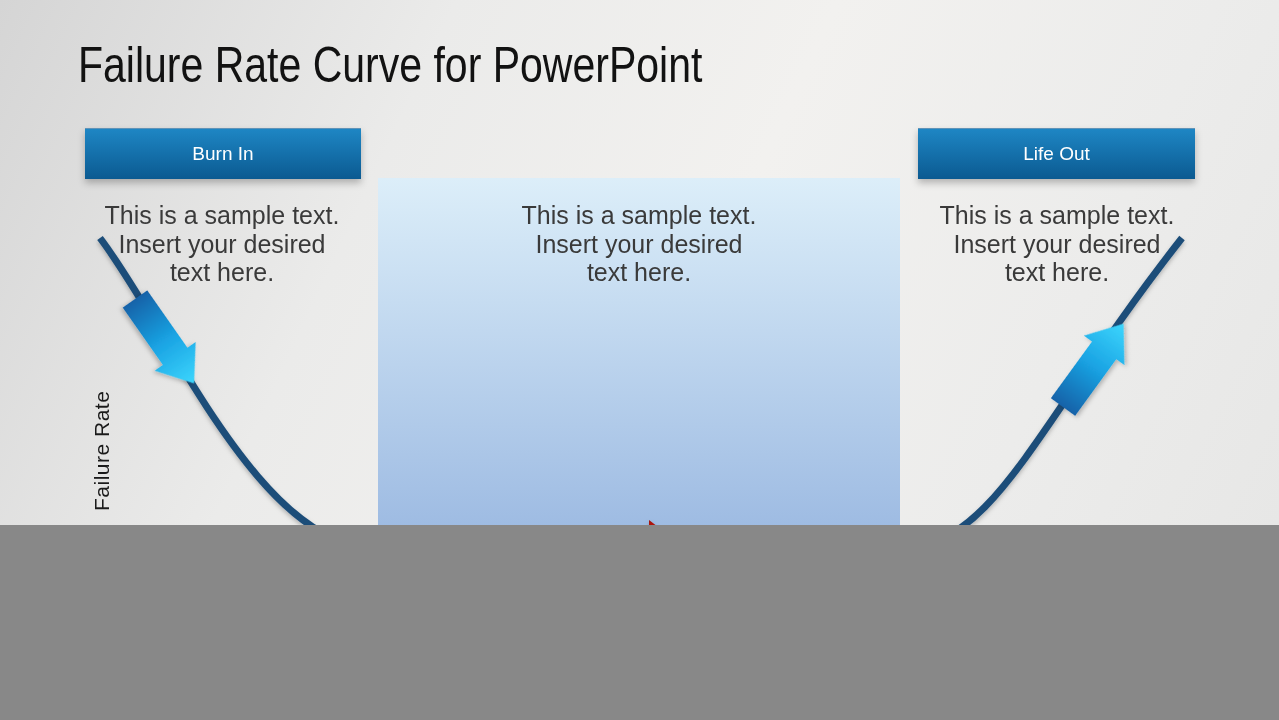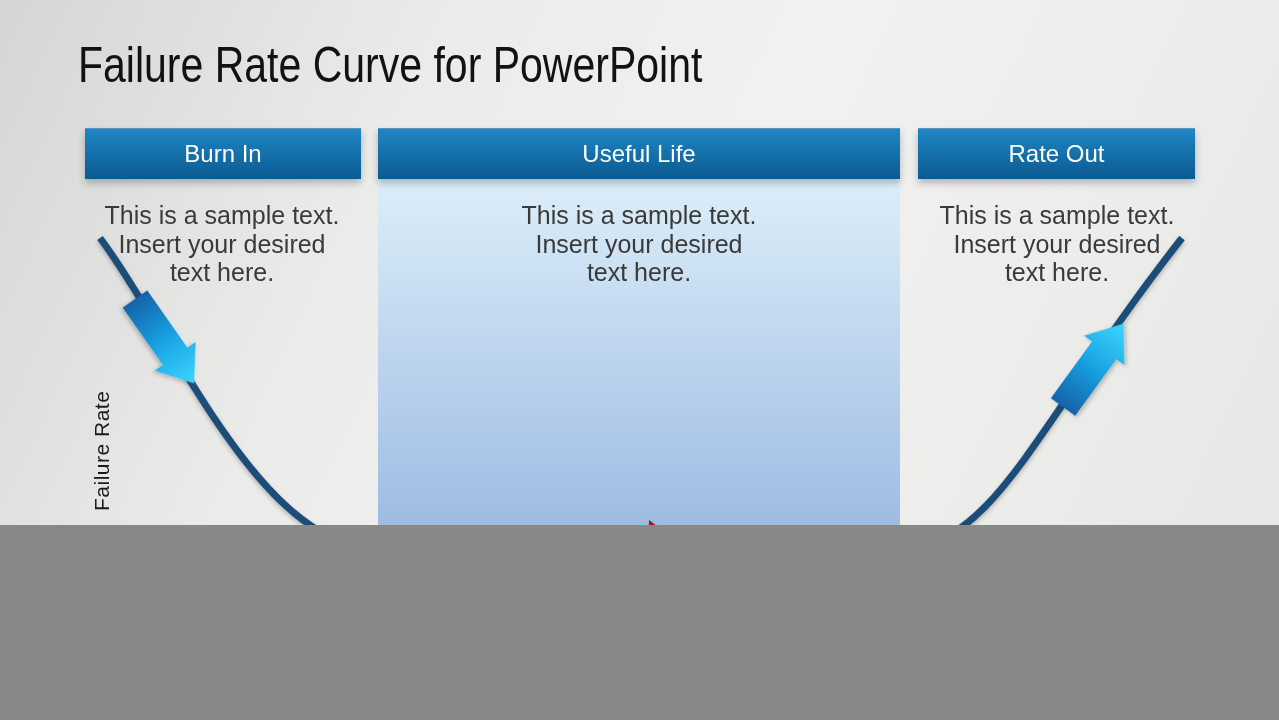--- a/index.html
+++ b/index.html
@@ -11,21 +11,21 @@
   .title{
     position:absolute; left:78px; top:40px;
     font-size:50px; line-height:1; color:#121212; font-weight:400;
     transform:scaleX(.82); transform-origin:left top; white-space:nowrap;
   }
   .phase-header{
     position:absolute; top:128px; height:50px;
     background:linear-gradient(to bottom,var(--header-gradient-top),var(--header-gradient-bottom));
     border-top:1px solid rgba(255,255,255,.35);
     box-shadow:0 4px 7px rgba(0,0,0,.25);
-    color:#fff; font-size:24px; text-align:center; line-height:49px;
+    color:#fff; font-size:19px; text-align:center; line-height:49px;
   }
   #hdr-burnin{left:85px; width:276px;}
   #hdr-useful{left:378px; width:522px;}
   #hdr-wearout{left:918px; width:277px;}
   .phase-desc{
     position:absolute; top:201px; width:280px;
     font-size:25px; line-height:28.5px; color:#3a3a3a;
     text-align:center; white-space:pre-line;
   }
   #desc-burnin{left:82px;}
@@ -64,22 +64,21 @@
 </head>
 <body>
 
 <div id="slide">
 
   <div class="title">Failure Rate Curve for PowerPoint</div>
 
   <div class="useful-panel"></div>
 
   <div class="phase-header" id="hdr-burnin">Burn In</div>
-  <div class="phase-header" id="hdr-useful">Useful Life</div>
-  <div class="phase-header" id="hdr-wearout">Rate Out</div>
+  <div class="phase-header" id="hdr-wearout">Life Out</div>
 
   <div class="phase-desc" id="desc-burnin">This is a sample text.
 Insert your desired
 text here.</div>
   <div class="phase-desc" id="desc-useful">This is a sample text.
 Insert your desired
 text here.</div>
   <div class="phase-desc" id="desc-wearout">This is a sample text.
 Insert your desired
 text here.</div>

